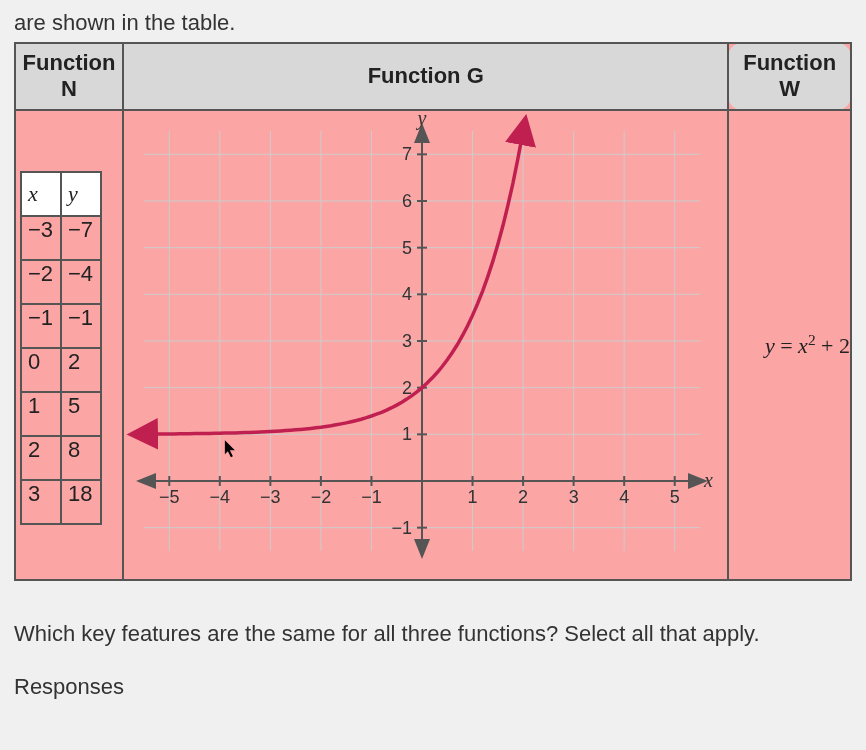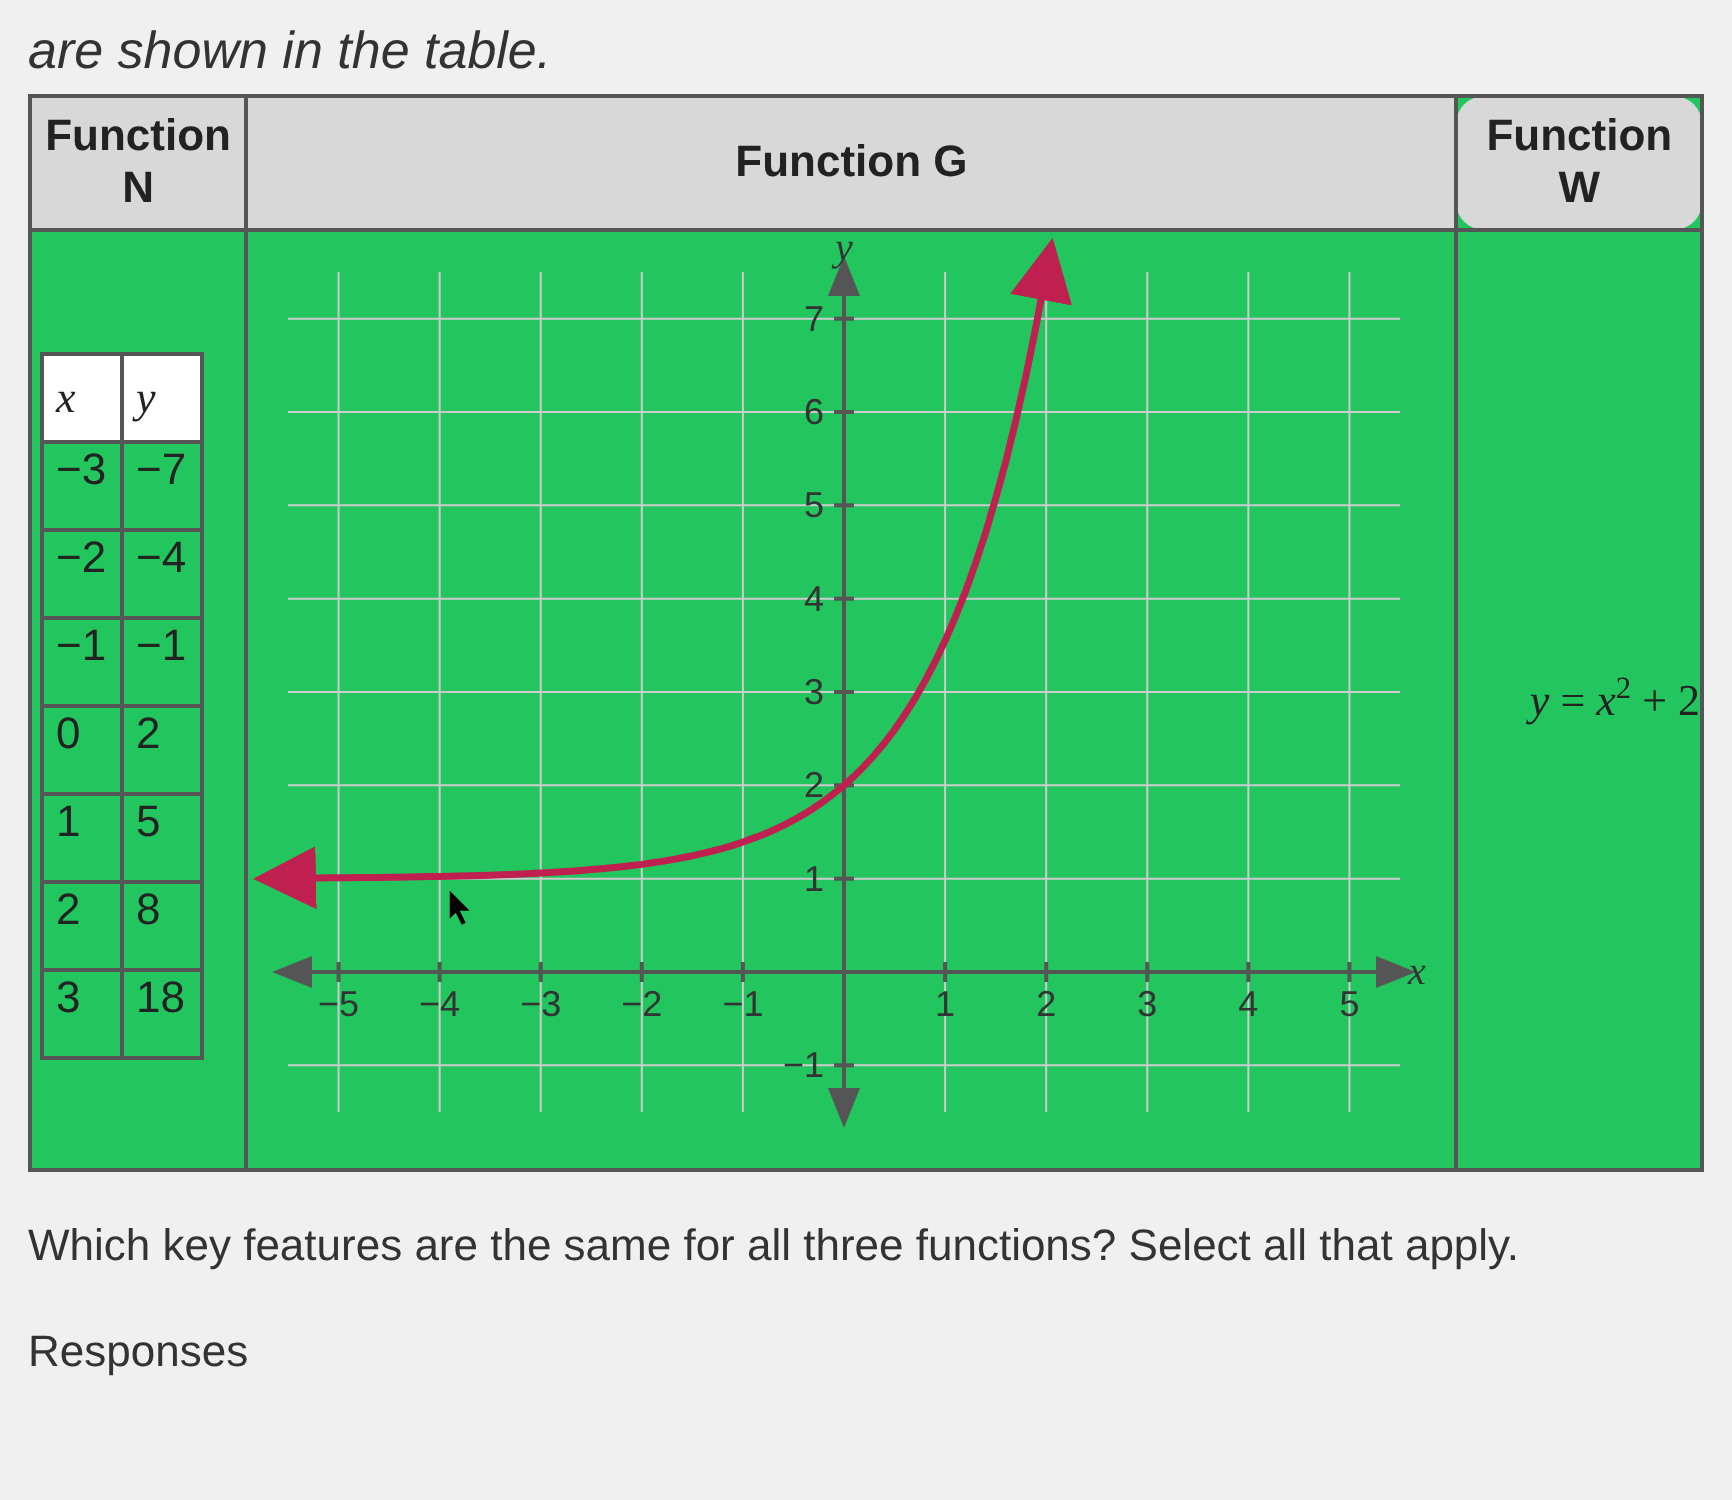--- a/index.html
+++ b/index.html
@@ -5,29 +5,28 @@
     * { margin: 0; padding: 0; box-sizing: border-box; }
     body {
       font-family: Arial, sans-serif;
       background: #f0f0f0;
       width: 866px;
       height: 750px;
       padding: 10px 14px;
       color: #222;
     }
     .intro {
-      font-size: 26px;
+      font-size: 22px;
       margin-bottom: 6px;
       color: #333;
-      font-style: italic;
     }
     .main-table {
       border-collapse: collapse;
       width: 100%;
-      background: #22c55e;
+      background: #fca5a5;
       padding-left: 40px;
     }
     .main-table th {
       background: #d8d8d8;
       border: 2px solid #555;
       font-size: 22px;
       padding: 6px 4px;
       font-weight: bold;
       text-align: center;
       vertical-align: middle;
@@ -83,21 +82,21 @@
     .formula sup {
       font-size: 0.7em;
     }
     .eq-sign, .plus-sign, .num {
       font-style: normal;
     }
 
     .question {
       font-size: 22px;
       color: #333;
-      margin-top: 20px;
+      margin-top: 36px;
       line-height: 1.5;
     }
     .responses {
       font-size: 22px;
       color: #333;
       margin-top: 24px;
     }
 
     .axis-label {
       font-family: 'Times New Roman', serif;

